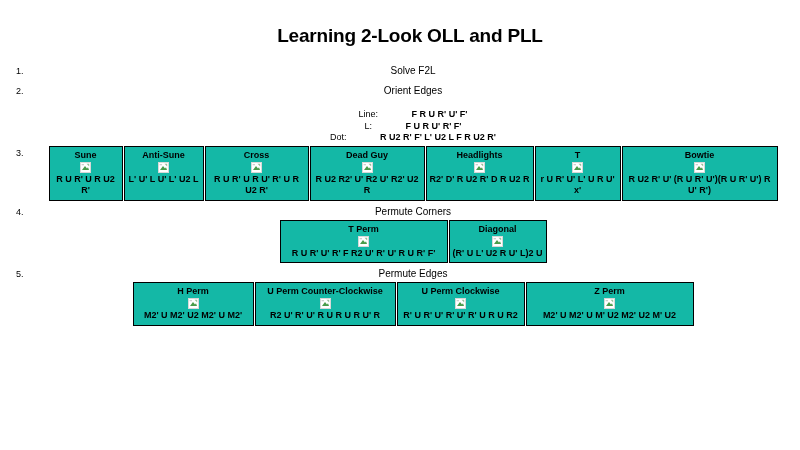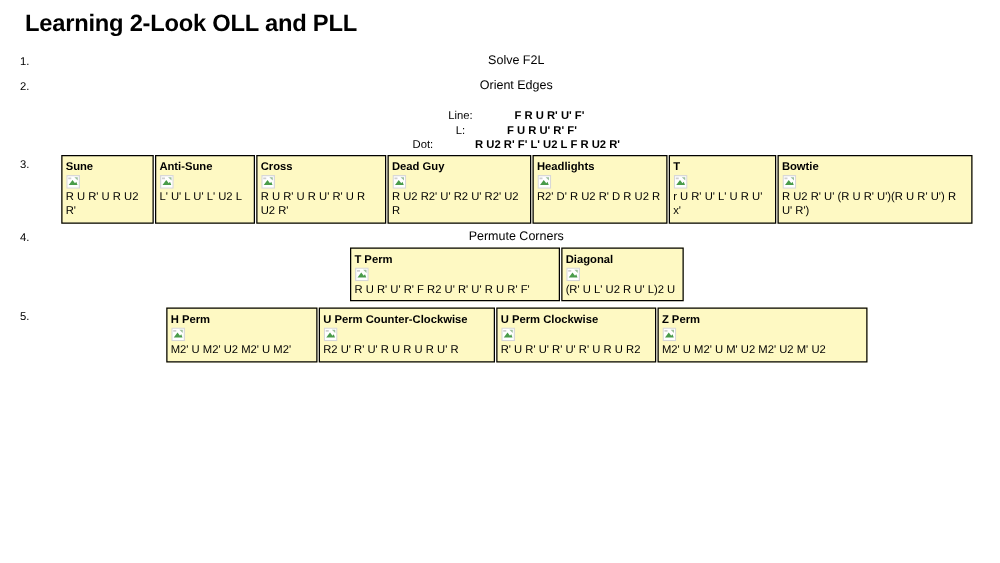--- a/index.html
+++ b/index.html
@@ -13,25 +13,25 @@
     font-family: "Liberation Sans", sans-serif;
     color: #000000;
     overflow: hidden;
   }
   .page {
     position: relative;
     width: 800px;
     height: 450px;
   }
   .title {
-    text-align: left;
+    text-align: center;
     font-size: 19px;
     font-weight: bold;
     letter-spacing: -0.2px;
-    margin: 0;
+    margin: 16px;
     padding-top: 8px;
     line-height: 24px;
     padding-left: 20px;
   }
 
   
   .steps {
     position: relative;
     margin-top: 10px;
   }
@@ -75,43 +75,43 @@
     margin-top: 1px;
   }
   table.cubetable {
     border-collapse: separate;
     border-spacing: 1px 0;
     table-layout: fixed;
   }
   table.cubetable td {
     border: 1px solid #000000;
     padding: 2px 3px 3px 3px;
-    text-align: left;
+    text-align: center;
     vertical-align: top;
-    background: #fef9c3;
+    background: #14b8a6;
   }
   .cell-title {
     font-size: 9px;
     font-weight: bold;
     line-height: 12px;
     white-space: nowrap;
   }
   .cell-img {
     line-height: 0;
     padding: 1px 0 1px 0;
   }
   .broken-img {
     display: inline-block;
     width: 11px;
     height: 11px;
     vertical-align: middle;
   }
   .cell-alg {
     font-size: 9px;
-    font-weight: normal;
+    font-weight: bold;
     line-height: 11.5px;
   }
 
   
   .t-oc .c0 { width: 66px; }
   .t-oc .c1 { width: 72px; }
   .t-oc .c2 { width: 96px; }
   .t-oc .c3 { width: 107px; }
   .t-oc .c4 { width: 100px; }
   .t-oc .c5 { width: 78px; }
@@ -304,20 +304,21 @@
             </table>
         </div>
       </div>
     </div>
 
     <div class="sp-2"></div>
 
     <div class="step">
       <span class="step-num">5.</span>
       <div class="step-body">
+        <div class="step-label">Permute Edges</div>
         <div class="tbl-wrap">
           <table class="cubetable t-pe">
             <tbody>
                 <tr>
               <td class="c0">
                 <div class="cell-title">H Perm</div>
                 <div class="cell-img">
                   <svg class="broken-img" viewBox="0 0 11 11">
                     <rect x="0.5" y="0.5" width="10" height="10" fill="#ffffff" stroke="#d8d8d8" stroke-width="1"></rect>
                     <path d="M2 8 L5 4 L7 6.5 L8 5.3 L9 8 Z" fill="#4a9c4a"></path>

